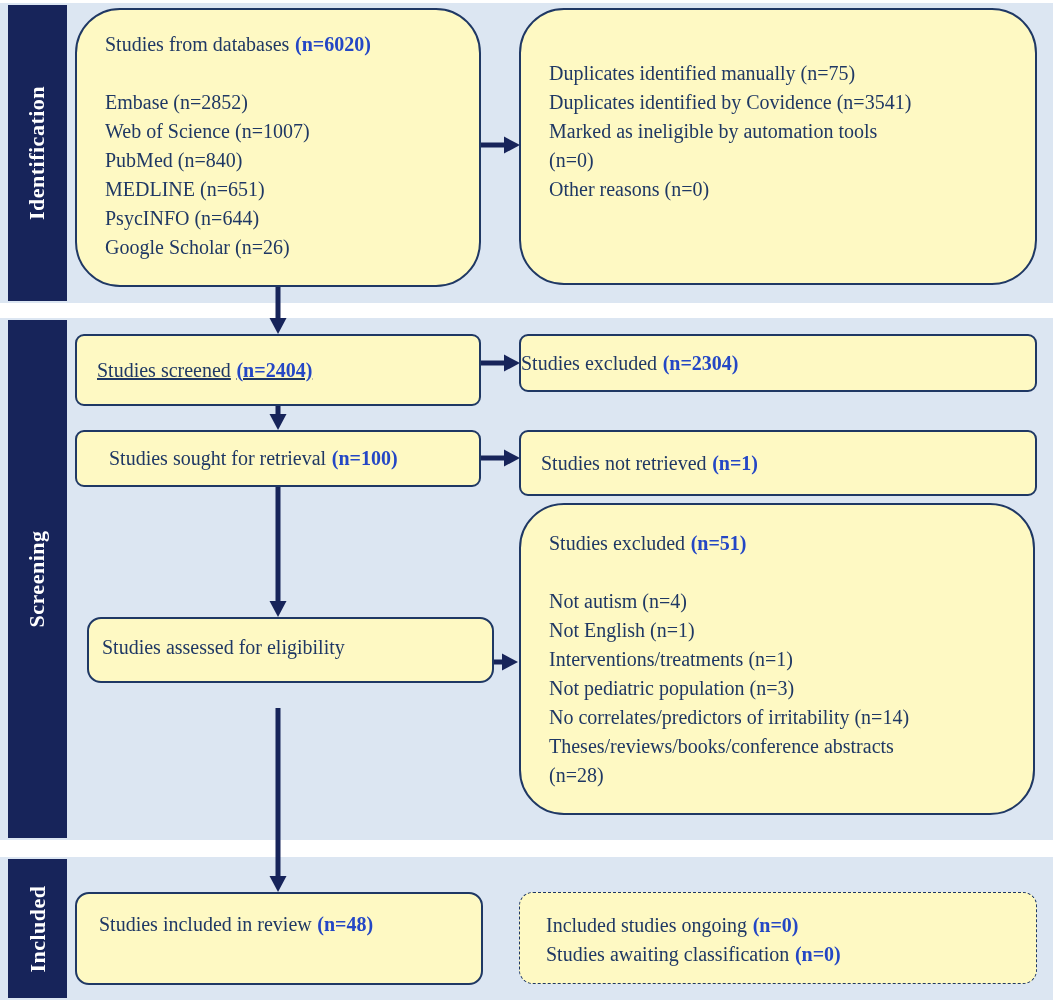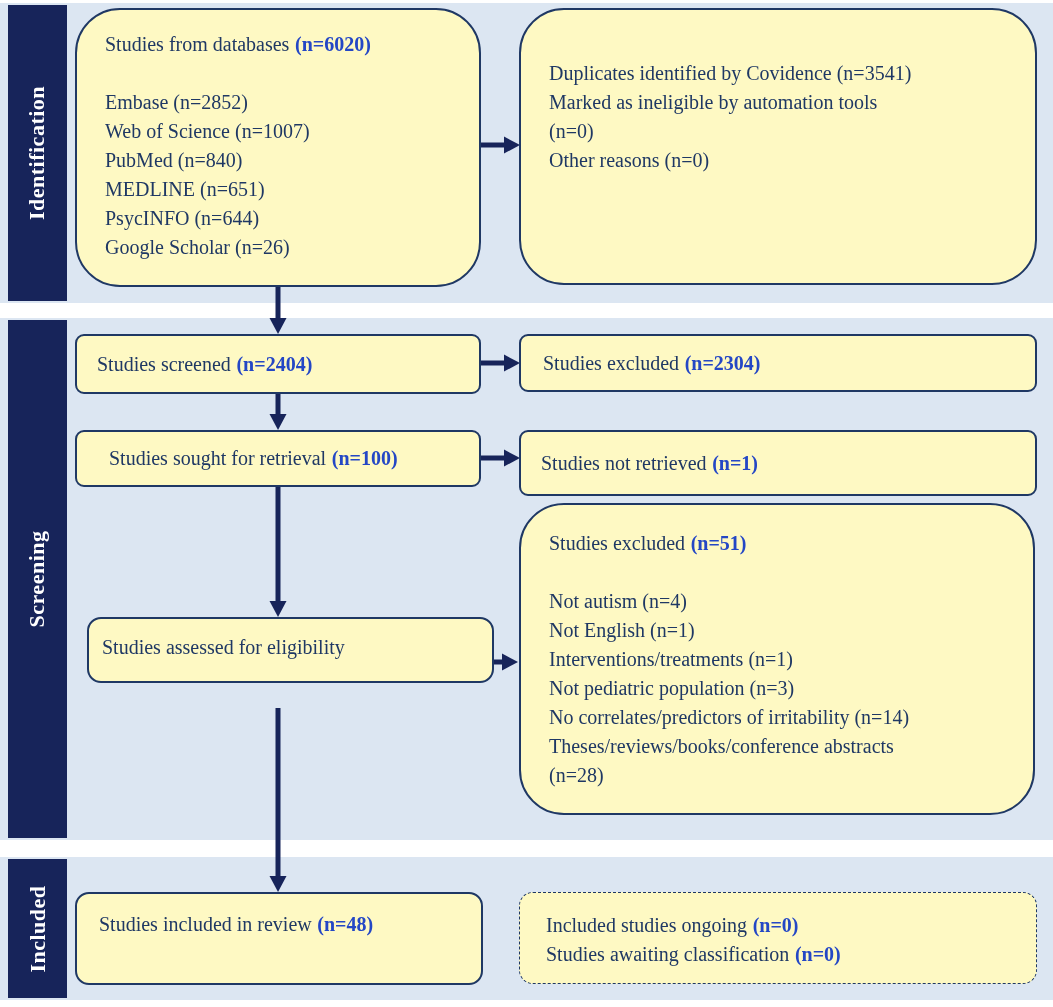--- a/index.html
+++ b/index.html
@@ -45,22 +45,22 @@
   .round-md{border-radius:14px;}
   .round-sm{border-radius:9px;}
   .dashed{border:1.5px dashed var(--border);}
   .center-y{display:flex;align-items:center;}
   .nval{color:var(--accent);font-weight:bold;margin-left:0.28em;}
   .nval.block{display:block;margin-left:0;}
   .spacer{height:29px;}
 
   #box-databases{left:75px;top:8px;width:406px;height:279px;padding:20px 26px 0 28px;}
   #box-references-removed{left:519px;top:8px;width:518px;height:277px;padding:20px 24px 0 28px;}
-  #box-screened{left:75px;top:334px;width:406px;height:60px;padding-left:20px;}
-  #box-excluded-screening{left:519px;top:334px;width:518px;height:58px;padding-left:22px;}
+  #box-screened{left:75px;top:334px;width:406px;height:72px;padding-left:20px;text-decoration:underline;}
+  #box-excluded-screening{left:519px;top:334px;width:518px;height:58px;}
   #box-sought{left:75px;top:430px;width:406px;height:57px;padding-left:32px;}
   #box-not-retrieved{left:519px;top:430px;width:518px;height:66px;padding-left:20px;}
   #box-excluded-eligibility{left:519px;top:503px;width:516px;height:312px;padding:24px 24px 0 28px;}
   #box-assessed{left:87px;top:617px;width:407px;height:66px;padding:14px 20px 0 13px;}
   #box-included-review{left:75px;top:892px;width:408px;height:93px;padding:16px 20px 0 22px;}
   #box-ongoing{left:519px;top:892px;width:518px;height:92px;padding:18px 20px 0 26px;}
 
   svg.arrows{position:absolute;left:0;top:0;pointer-events:none;}
 </style>
 </head>
@@ -117,20 +117,21 @@
     <div>Embase (n=2852)</div>
     <div>Web of Science (n=1007)</div>
     <div>PubMed (n=840)</div>
     <div>MEDLINE (n=651)</div>
     <div>PsycINFO (n=644)</div>
     <div>Google Scholar (n=26)</div>
   </div>
 
   <div class="box round-lg" id="box-references-removed">
     <div class="spacer"></div>
+    <div>Duplicates identified manually (n=75)</div>
     <div>Duplicates identified by Covidence (n=3541)</div>
     <div>Marked as ineligible by automation tools</div>
     <div>(n=0)</div>
     <div>Other reasons (n=0)</div>
   </div>
 
   <div class="box round-sm center-y" id="box-screened">
     <div><span>Studies screened</span><span class="nval">(n=2404)</span></div>
   </div>
 

